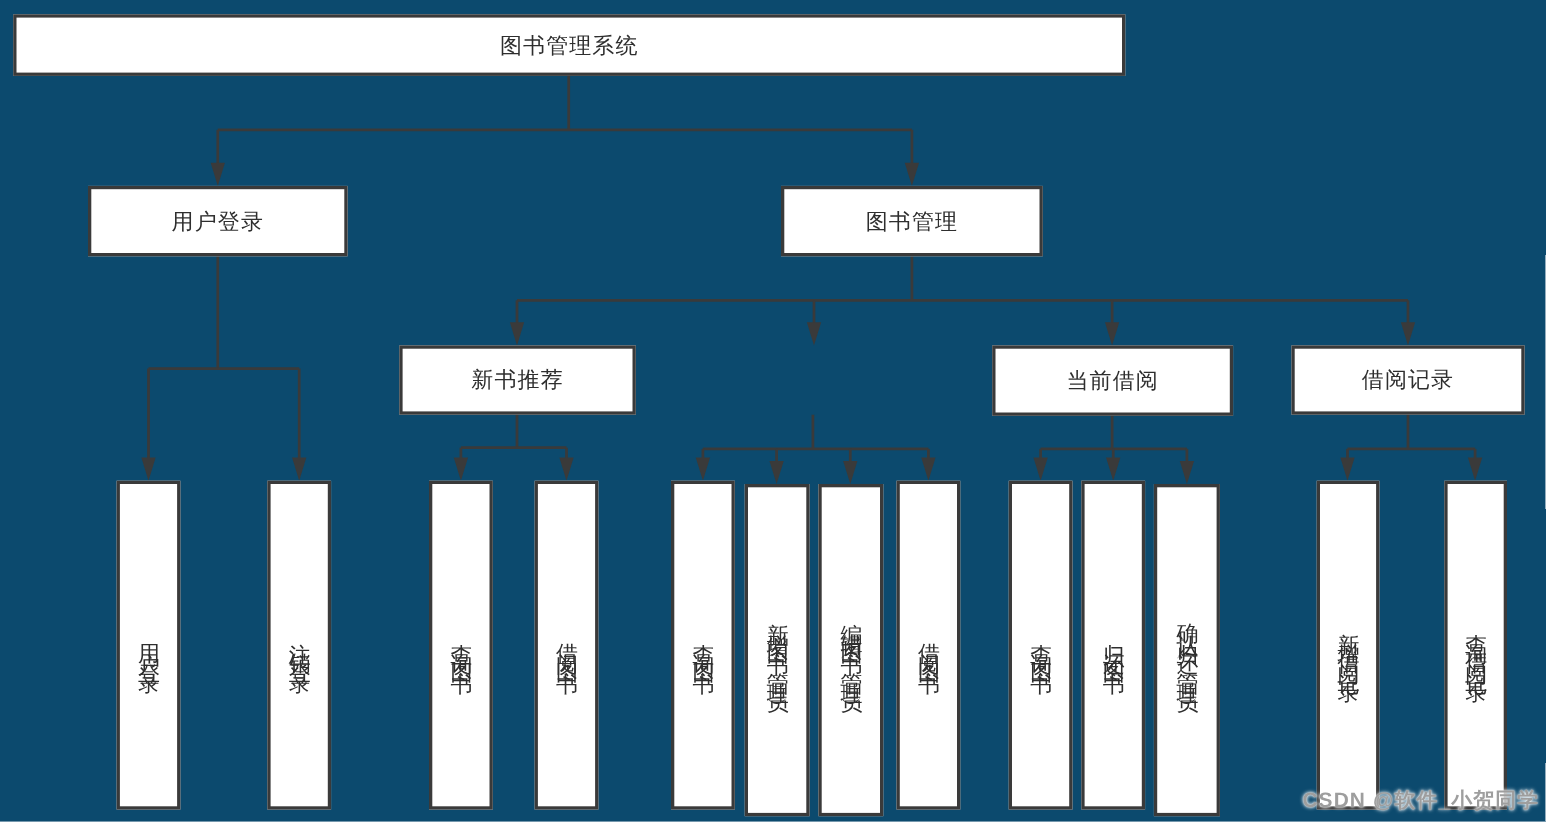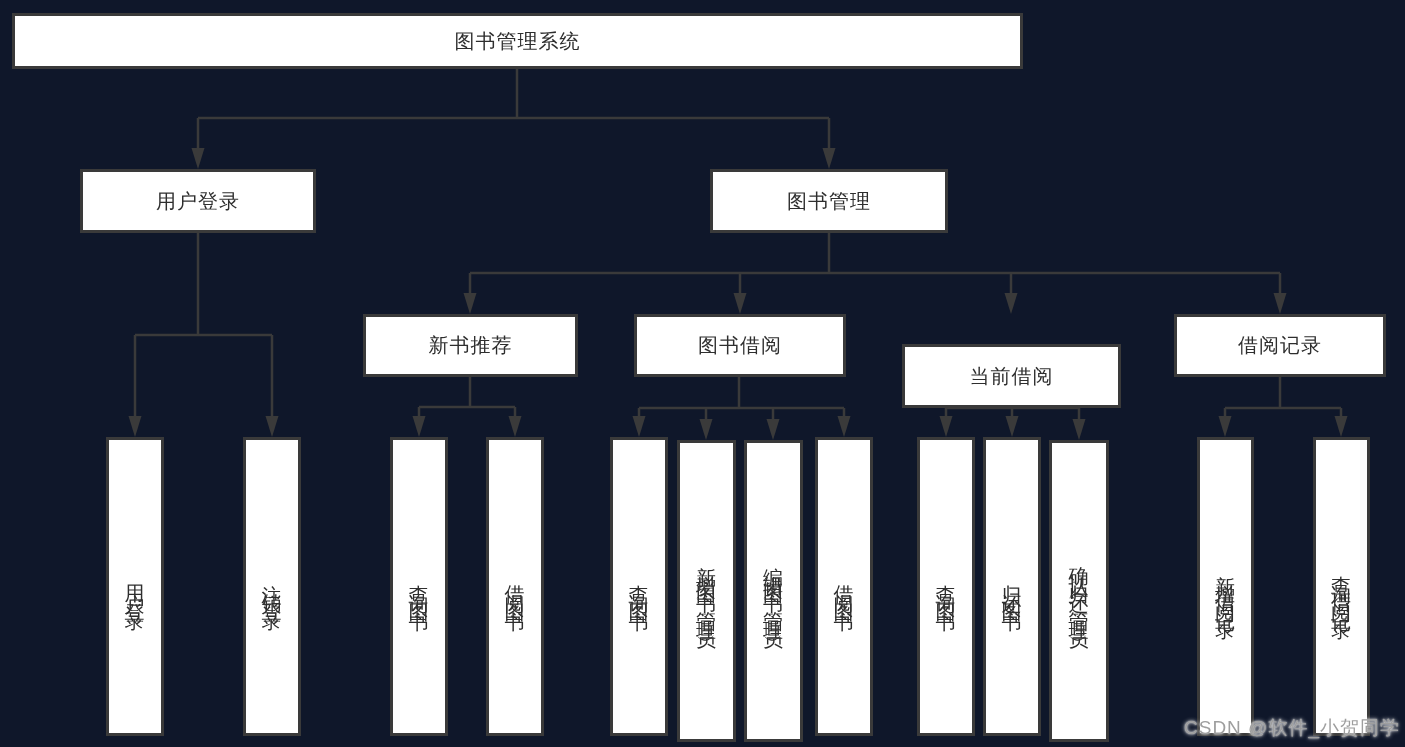--- a/index.html
+++ b/index.html
@@ -1,19 +1,19 @@
 <!DOCTYPE html>
 <html><head>
 <meta charset="utf-8">
 <style>
   html,body{margin:0;padding:0;background:#ffffff;}
   #canvas{
     position:relative;
     width:1405px;height:747px;
-    background:#0f172a;
+    background:#0c4a6e;
     overflow:hidden;
     font-family:"Liberation Sans","DejaVu Sans",sans-serif;
   }
   #wires{position:absolute;left:0;top:0;z-index:1;}
   .box{
     position:absolute;
     box-sizing:border-box;
     background:#ffffff;
     border:3px solid #3a3a3a;
     display:flex;align-items:center;justify-content:center;
@@ -31,20 +31,21 @@
   }
   .watermark{
     position:absolute;
     left:1184px;top:715px;
     z-index:3;
     font-size:19px;
     letter-spacing:1px;
     color:#9e9e9e;
     text-shadow:0 0 2px #ffffff,0 0 4px #ffffff;
     white-space:nowrap;
+    font-weight:bold;
   }
 </style>
 </head>
 <body>
 
 <div id="canvas">
 
   <svg id="wires" width="1405" height="747" viewBox="0 0 1405 747">
       <line x1="517" y1="69" x2="517" y2="118" stroke="#3a3a3a" stroke-width="2.5"></line>
       <line x1="198" y1="118" x2="829" y2="118" stroke="#3a3a3a" stroke-width="2.5"></line>
@@ -107,24 +108,21 @@
   <div class="box hbox" style="left:80px;top:169px;width:236px;height:64px;">
     <span>用户登录</span>
   </div>
   <div class="box hbox" style="left:363px;top:314px;width:215px;height:63px;">
     <span>新书推荐</span>
   </div>
 
   <div class="box hbox" style="left:710px;top:169px;width:238px;height:64px;">
     <span>图书管理</span>
   </div>
-  <div class="box hbox" style="left:634px;top:314px;width:212px;height:63px;">
-    <span>图书借阅</span>
-  </div>
-  <div class="box hbox" style="left:902px;top:314px;width:219px;height:64px;margin-top:30px;">
+  <div class="box hbox" style="left:902px;top:314px;width:219px;height:64px;">
     <span>当前借阅</span>
   </div>
   <div class="box hbox" style="left:1174px;top:314px;width:212px;height:63px;align-items:center;">
     <span>借阅记录</span>
   </div>
 
   <div class="box vbox" style="left:106px;top:437px;width:58px;height:299px;">
     <span class="vtext">用户登录</span>
   </div>
   <div class="box vbox" style="left:243px;top:437px;width:58px;height:299px;">

